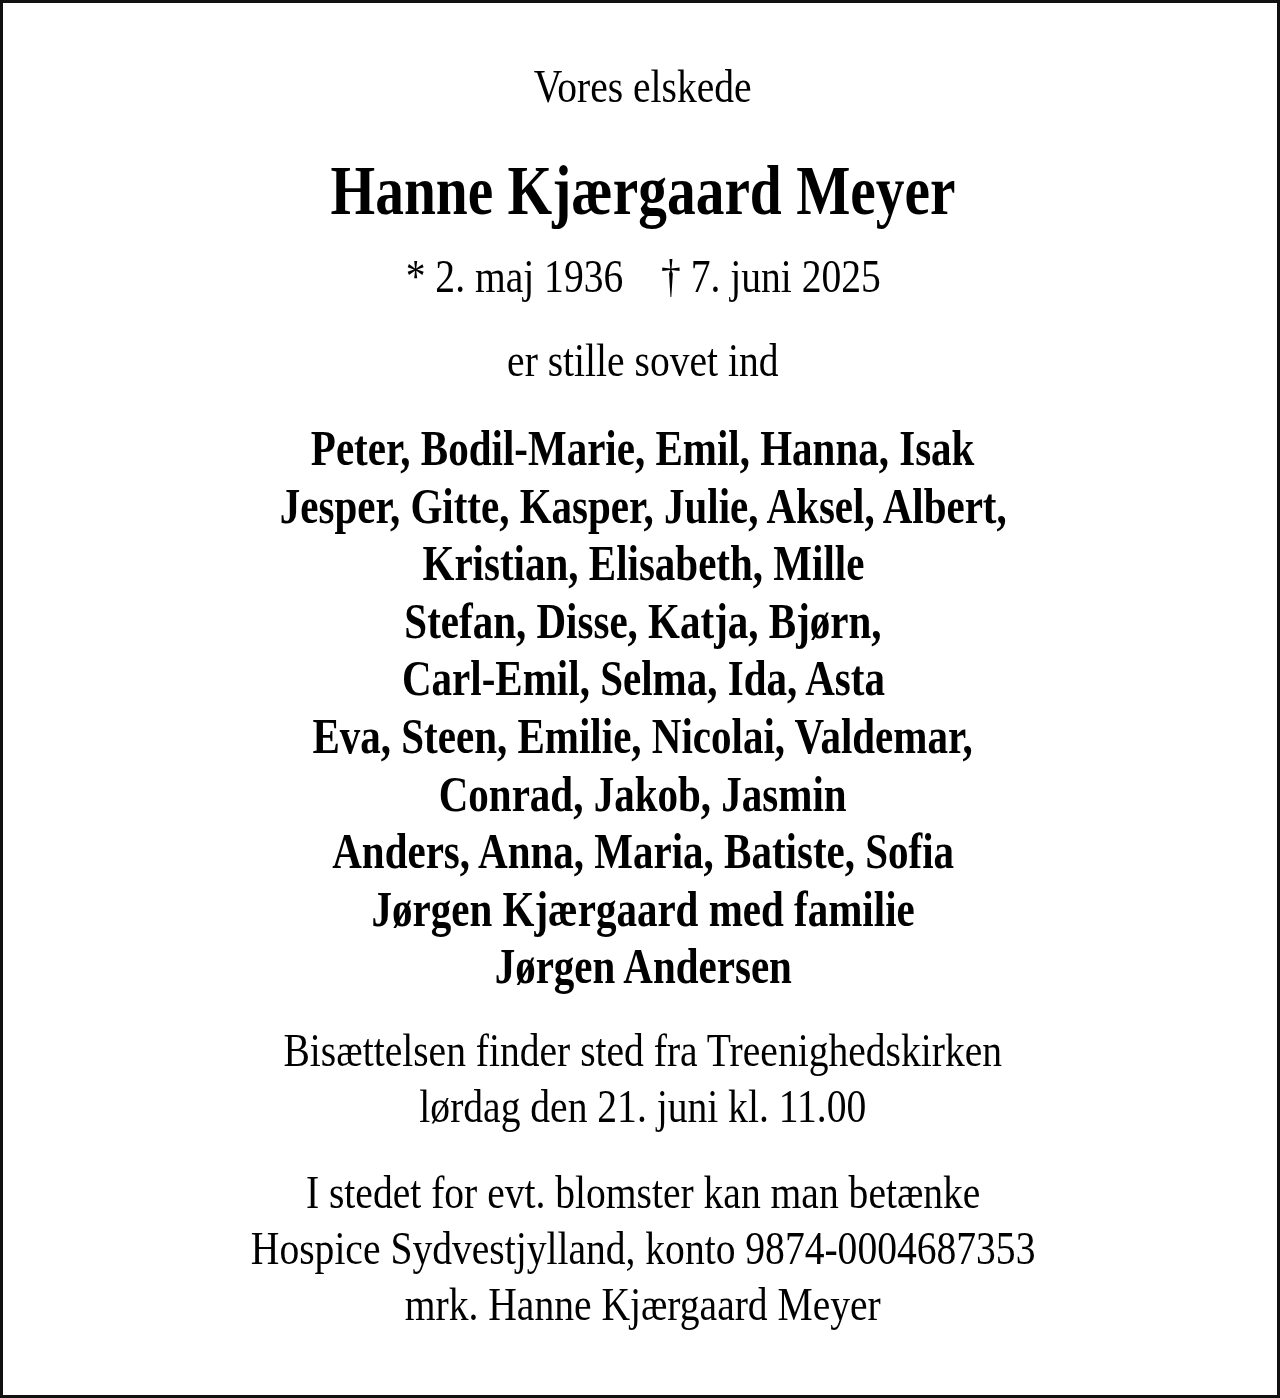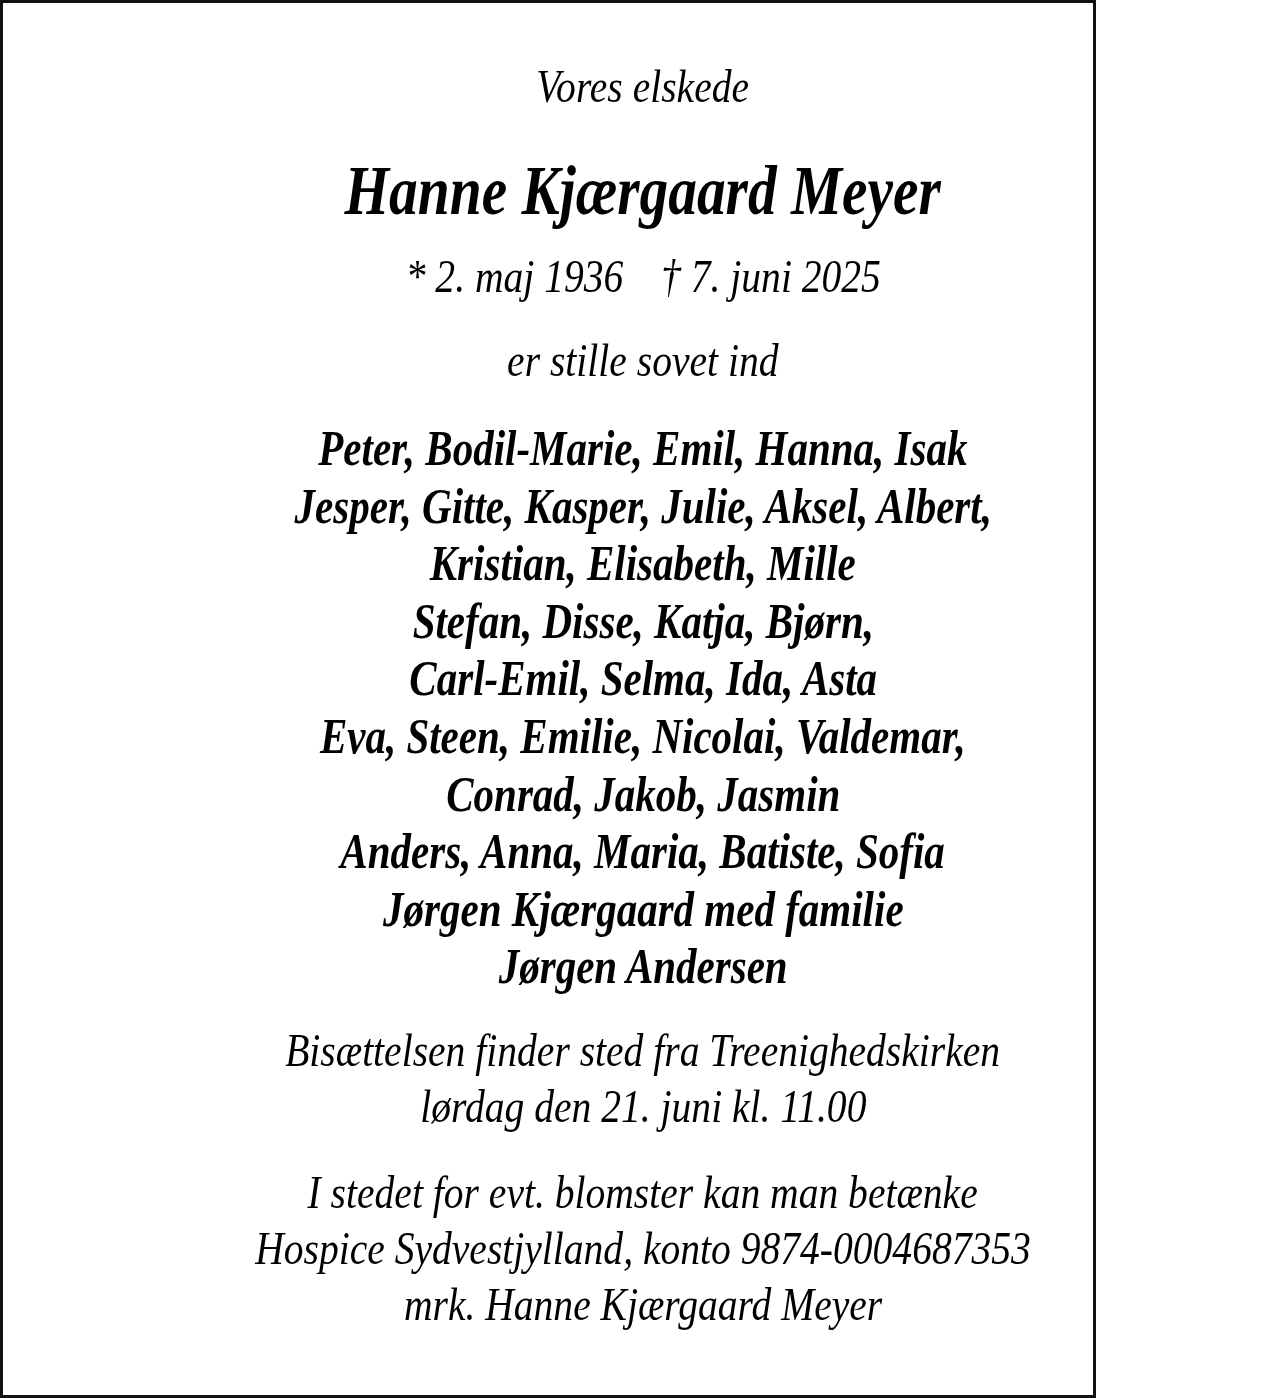--- a/index.html
+++ b/index.html
@@ -9,28 +9,27 @@
     }
     body {
       width: 1280px;
       height: 1398px;
       position: relative;
       overflow: hidden;
     }
     .frame {
       position: absolute;
       left: 0; top: 0;
-      width: 1096px;
+      width: 1280px;
       height: 1398px;
       box-sizing: border-box;
       border: 3px solid #111111;
       border-right-width: 3px;
       border-bottom-width: 3px;
       background: #ffffff;
-      font-style: italic;
     }
     .line {
       position: absolute;
       left: 0;
       width: 1280px;
       text-align: center;
       color: #000000;
       font-family: "Liberation Serif", "DejaVu Serif", serif;
       white-space: nowrap;
     }

